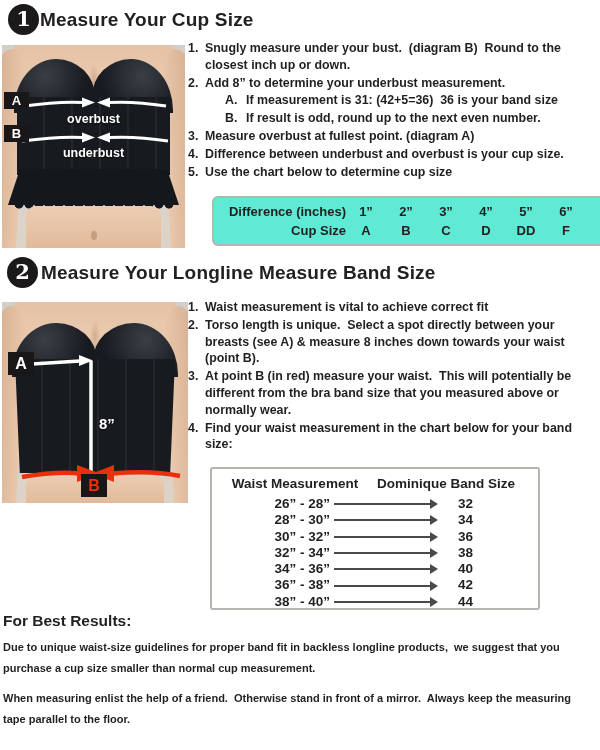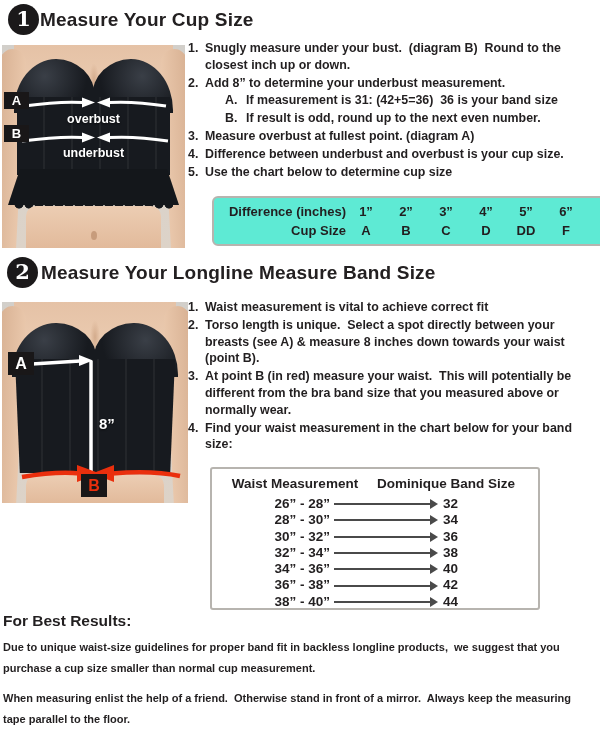--- a/index.html
+++ b/index.html
@@ -40,21 +40,21 @@
   .c2head { display:flex; padding-left:12px; font-size:13.5px; font-weight:bold; height:20px; }
   .c2head .h1 { width:142px; text-align:center; }
   .c2head .h2 { width:160px; text-align:center; }
   .c2row { display:flex; height:16.3px; padding-left:44px;
            font-size:13.5px; font-weight:bold; }
   .range { width:74px; text-align:right; }
   .arr { display:flex; align-items:center; width:104px; margin-left:4px; }
   .shaft { flex:1; height:2px; background:#4a4a4a; }
   .ahead { width:0; height:0; border-left:8px solid #4a4a4a;
            border-top:5px solid transparent; border-bottom:5px solid transparent; }
-  .band { margin-left:5px; }
+  .band { margin-left:20px; }
 
   
   .footer { position:absolute; left:3px; top:612px; width:593px; }
   .footer h3 { font-size:15.5px; font-weight:bold; margin:0 0 7px; }
   .footer p { font-size:11px; font-weight:bold; line-height:21px; margin:0 0 9px; white-space:pre-wrap; }
 
   
   .photo { position:absolute; overflow:hidden;
            background:linear-gradient(180deg,#d2cfca 0%,#d7d2cb 45%,#ddd3c8 100%); }
   .photo1 { left:2px; top:45px; width:183px; height:203px; }

